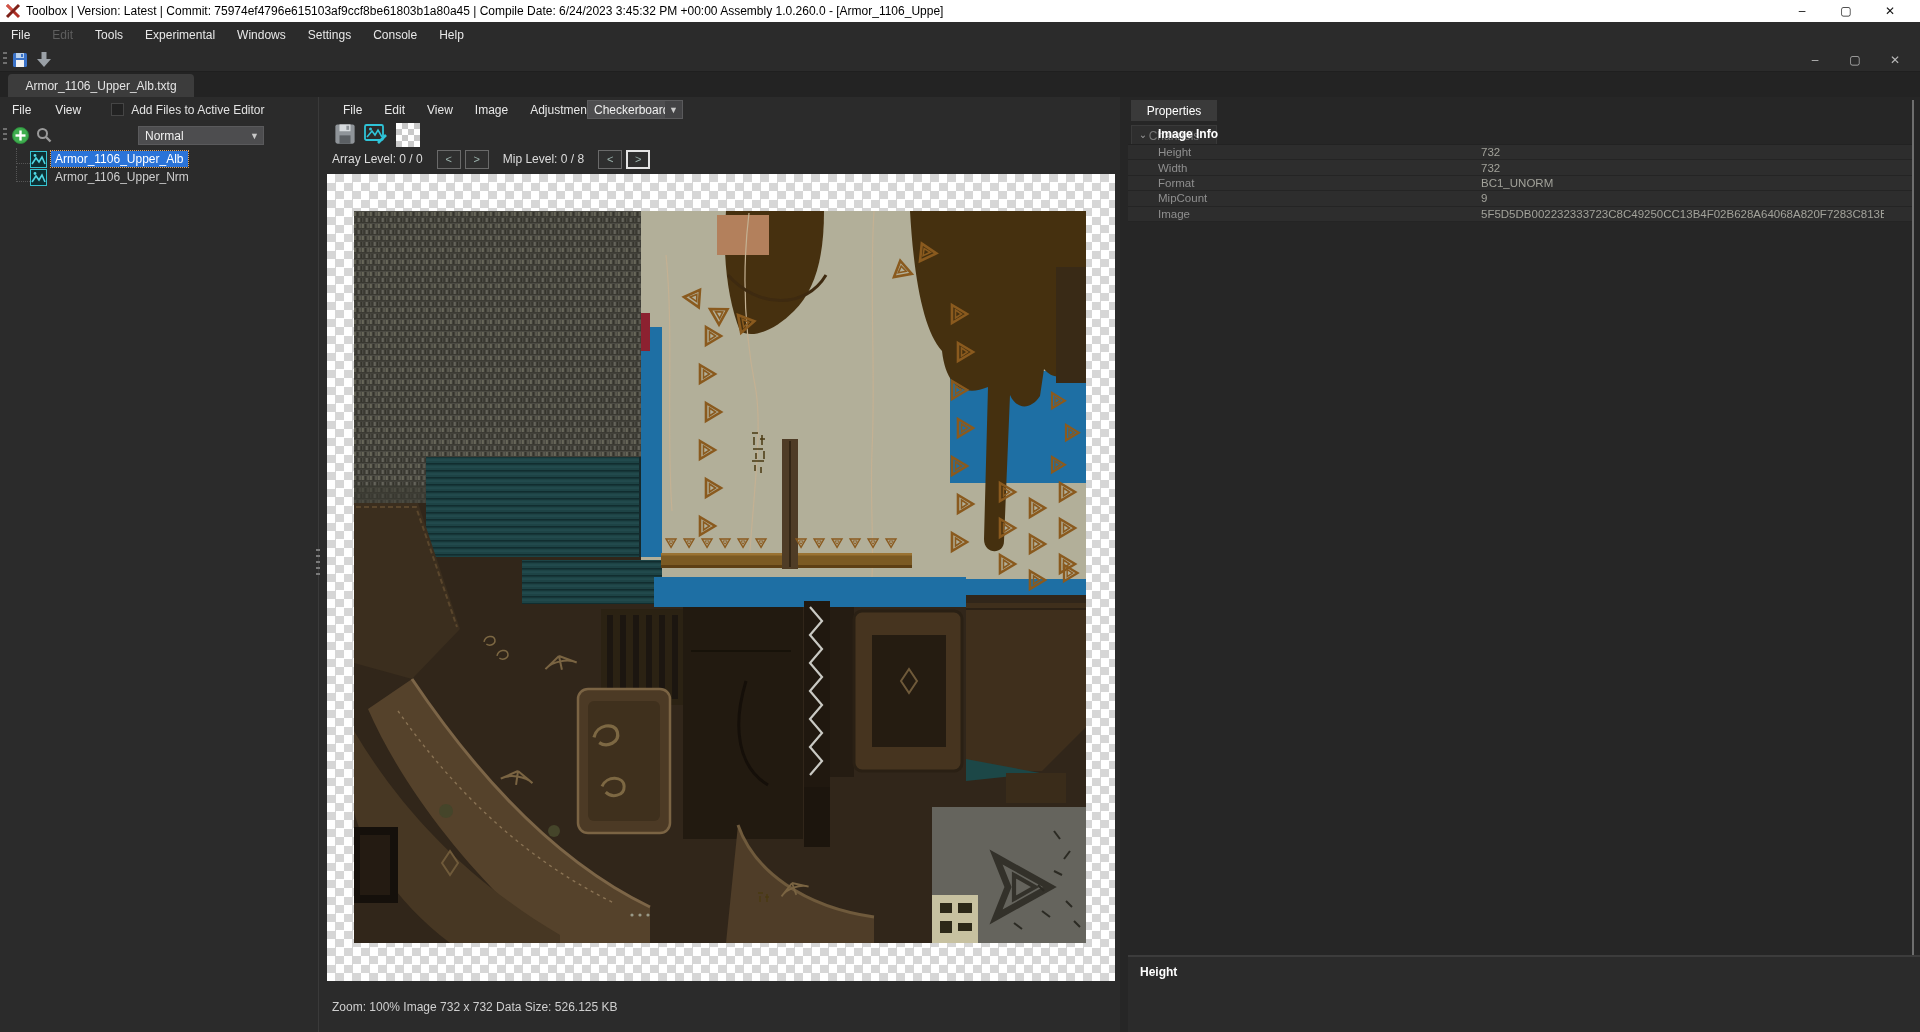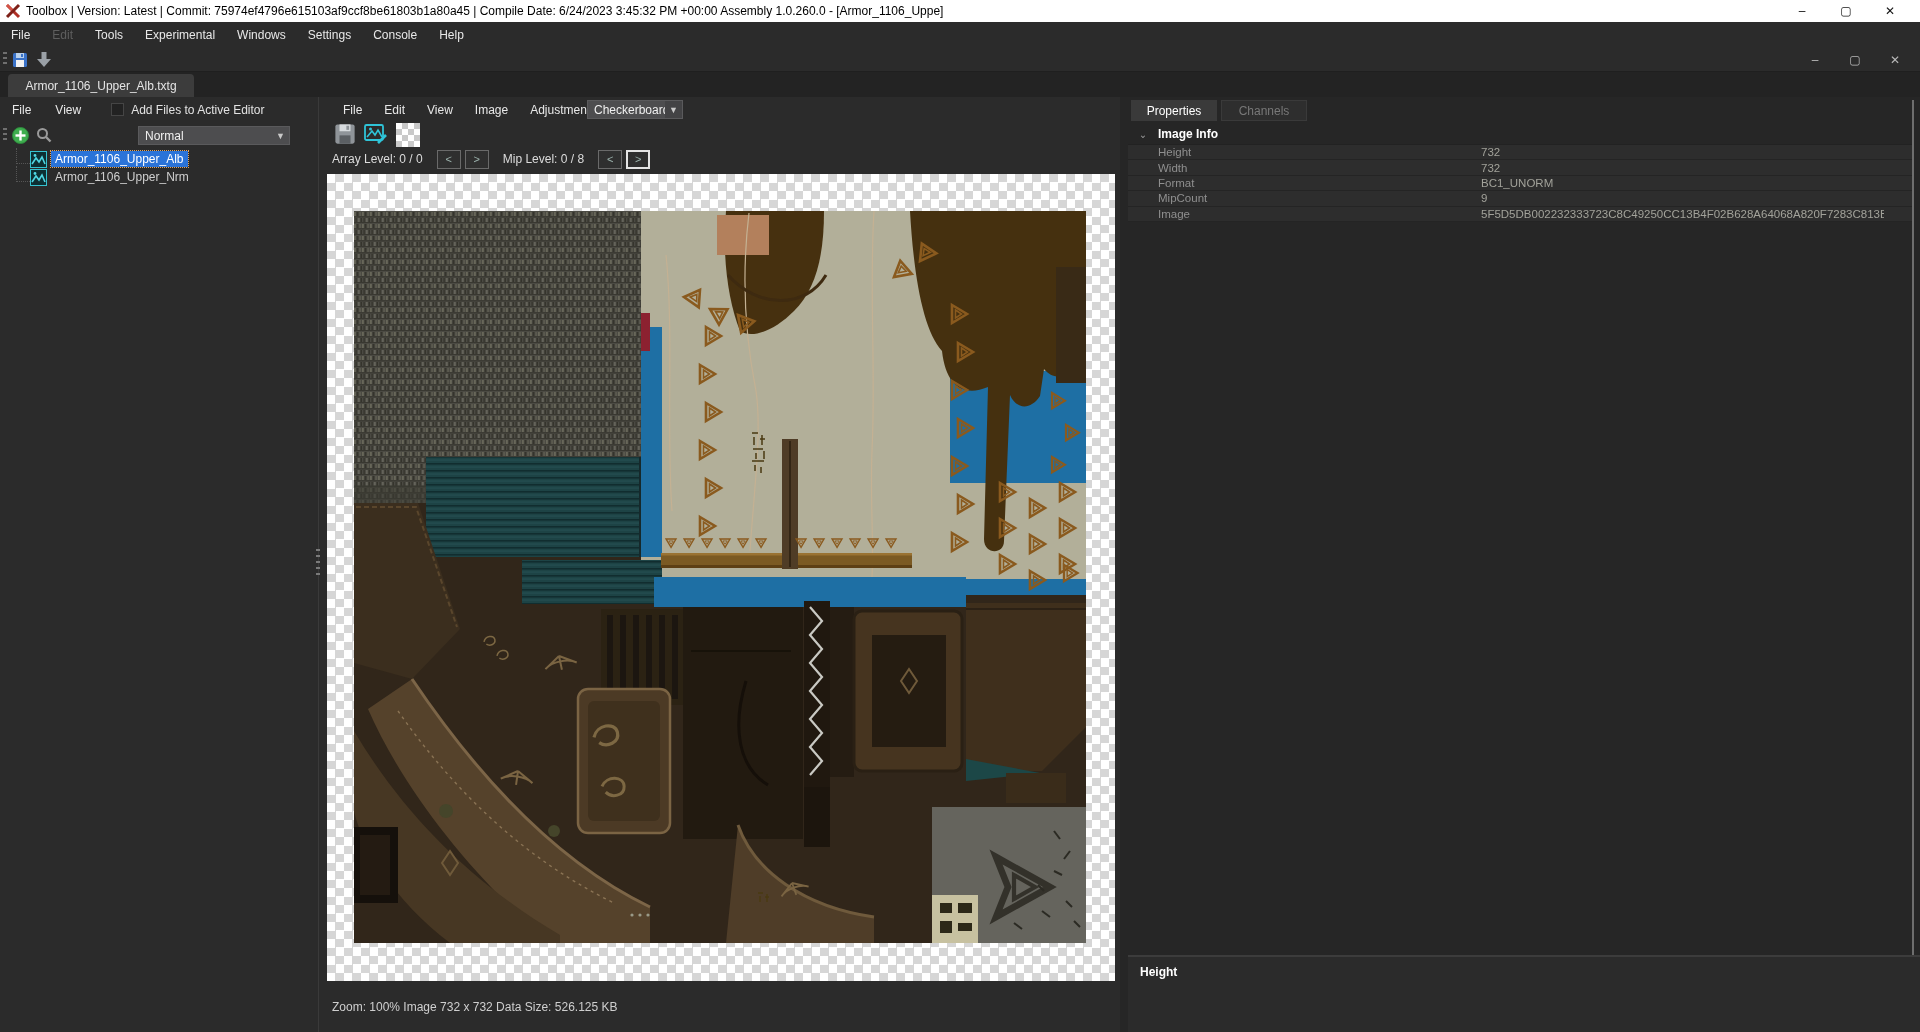--- a/index.html
+++ b/index.html
@@ -47,21 +47,21 @@
   .right-panel { left:1128px; top:97px; width:792px; height:935px; background:#262626; }
 
   
   .lp-menu { position:absolute; left:0; top:0; width:312px; height:25px; display:flex; align-items:center; }
   .lp-menu .menu-item { padding:0 12px; }
   .checkbox { width:13px; height:13px; background:#222; border:1px solid #454545; margin:0 7px 0 18px; }
   .lp-tools { position:absolute; left:0; top:25px; width:312px; height:26px; display:flex; align-items:center; }
   .combo { background:#4d4d4f; border:1px solid #5a5a5c; height:19px; display:flex; align-items:center;
            color:#f0f0f0; padding-left:6px; position:relative; }
   .combo .arrow { position:absolute; right:4px; color:#c9c9c9; font-size:9px; }
-  .lp-combo { position:absolute; left:138px; top:29px; width:152px; }
+  .lp-combo { position:absolute; left:138px; top:29px; width:126px; }
   .tree { position:absolute; left:0; top:53px; width:312px; }
   .tree-item { height:18px; display:flex; align-items:center; }
   .tree-conn { width:14px; height:16px; margin-left:16px; border-left:1px dotted #555; border-bottom:1px dotted #555; margin-bottom:7px; }
   .tree-icon { width:17px; height:17px; margin-right:4px; }
   .tree-label { padding:1px 4px; color:#cfcfcf; }
   .tree-label.selected { background:#2a73d8; color:#fff; outline:1px dotted #e0a560; }
 
   
   .cp-menu { position:absolute; left:6px; top:0; height:25px; display:flex; align-items:center; }
   .cp-combo { position:absolute; left:261px; top:3px; width:96px; }
@@ -75,21 +75,21 @@
   .lvl-btn { width:24px; height:19px; background:#2f2f2f; border:1px solid #6a6a6a; color:#9db4ae;
              display:flex; align-items:center; justify-content:center; font-size:11px; margin-left:4px; }
   .lvl-btn.focused { border:2px solid #e4e4e4; }
   .canvas { position:absolute; left:1px; top:77px; width:788px; height:807px;
       background-image:conic-gradient(#d6d6d6 25%,#ffffff 25% 50%,#d6d6d6 50% 75%,#ffffff 75%);
       background-size:17px 17px; }
   .texture { position:absolute; left:27px; top:37px; width:732px; height:732px; }
   .cp-status { position:absolute; left:6px; top:903px; color:#cfcfcf; }
 
   
-  .rp-tabs { position:absolute; left:3px; top:3px; display:flex; gap:4px; }
+  .rp-tabs { position:absolute; left:3px; top:3px; display:flex; gap:4px;flex-direction:column; }
   .rp-tab { width:86px; height:21px; display:flex; align-items:center; justify-content:center; }
   .rp-tab.active { background:#3a3a3a; color:#ffffff; }
   .rp-tab.inactive { background:#2e2e2e; color:#787878; border:1px solid #3a3a3a; }
   .prop-grid { position:absolute; left:0; top:27px; width:786px; }
   .section-row { height:21px; display:flex; align-items:center; border-bottom:1px solid #222; }
   .section-row .chev { width:30px; text-align:center; color:#9a9a9a; font-size:10px; }
   .section-row .sec-label { font-weight:bold; color:#ffffff; }
   .prop-row { height:15.4px; display:flex; align-items:center; border-bottom:1px solid #242424;
               background:#2d2d2d; font-size:11.5px; }
   .prop-label { width:353px; padding-left:30px; color:#8f8f8f; overflow:hidden; white-space:nowrap; }

